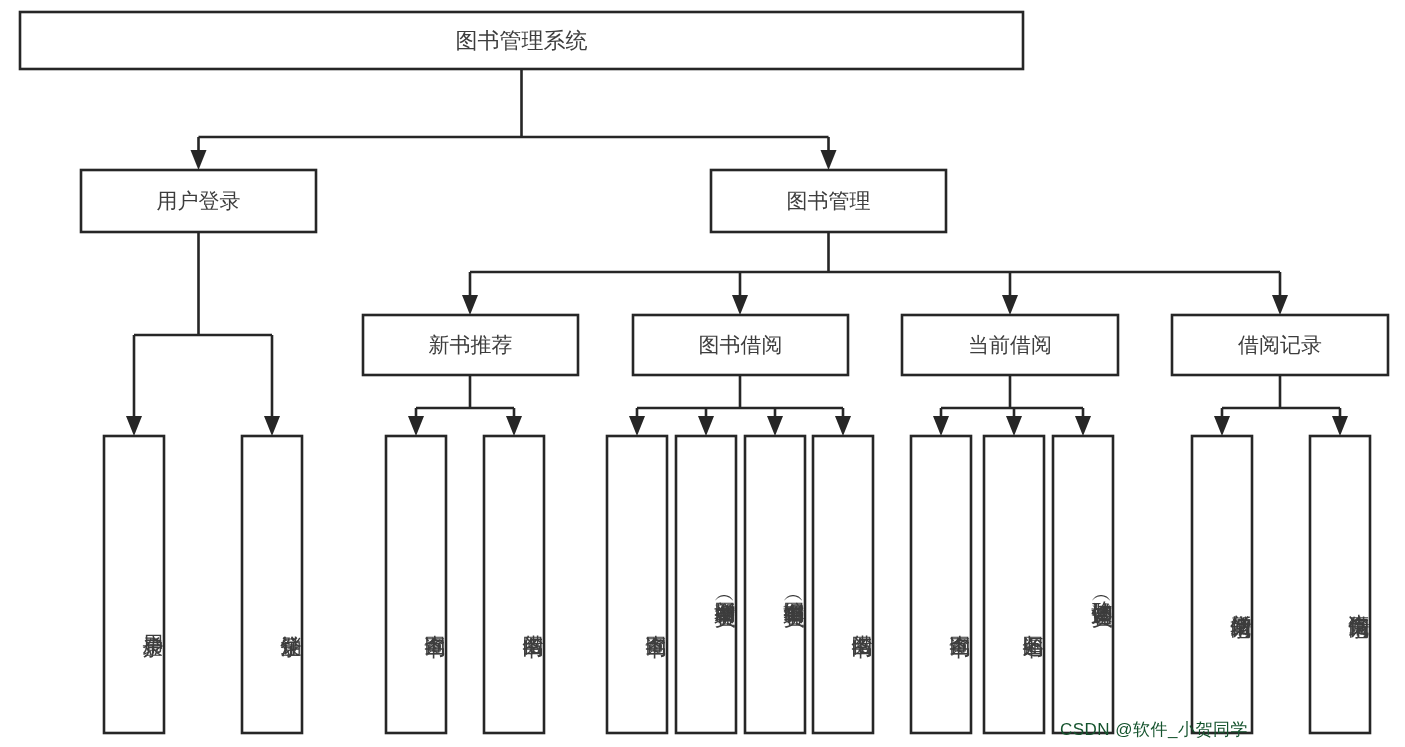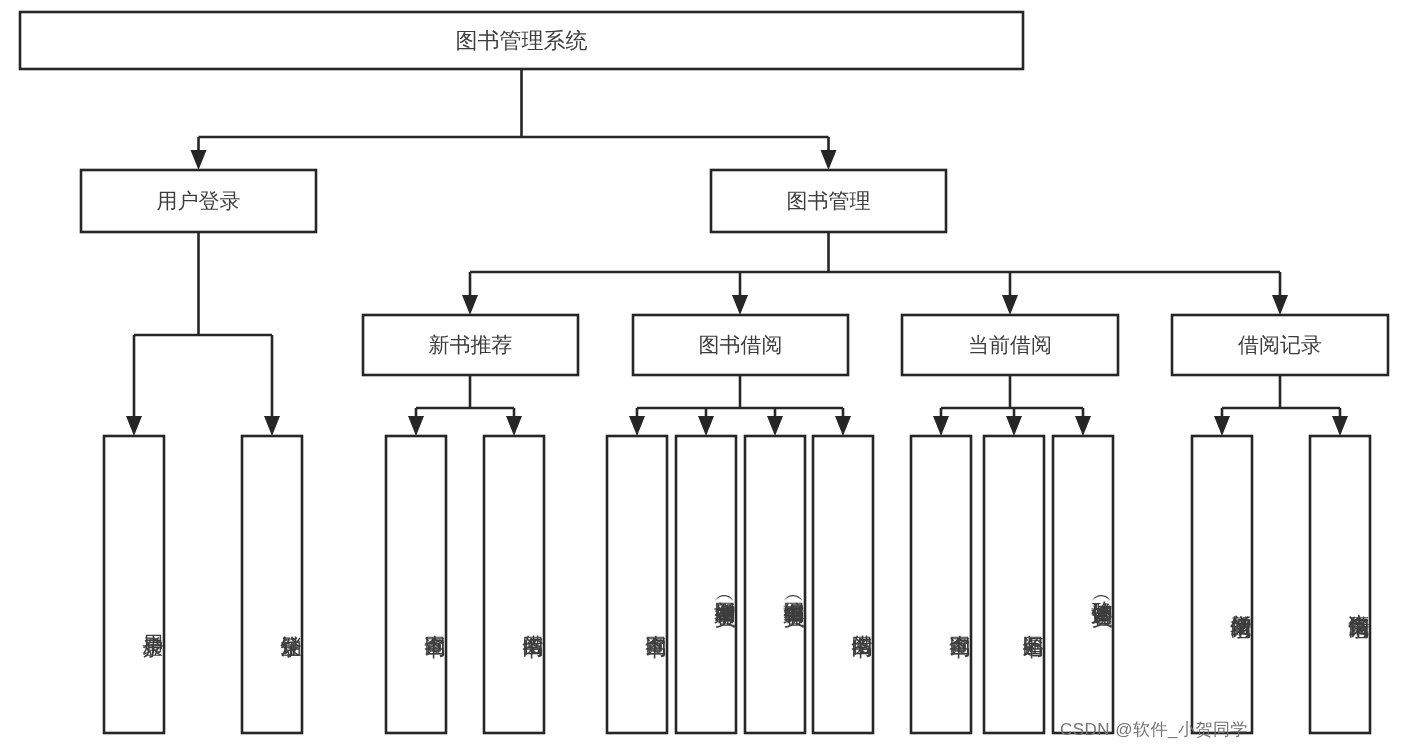--- a/index.html
+++ b/index.html
@@ -72,21 +72,21 @@
     align-items: flex-start;
     justify-content: center;
     pointer-events: none;
   }
   .watermark {
     position: absolute;
     right: 8px;
     bottom: 6px;
     font-family: "Liberation Sans", "DejaVu Sans", sans-serif;
     font-size: 17px;
-    color: #737373;
+    color: #14532d;
     letter-spacing: 0.5px;
     white-space: nowrap;
   }
 </style>
 </head>
 <body>
 
 <div id="diagram-root">
 
   <svg class="flow" viewBox="0 0 1405 747" xmlns="http://www.w3.org/2000/svg">

